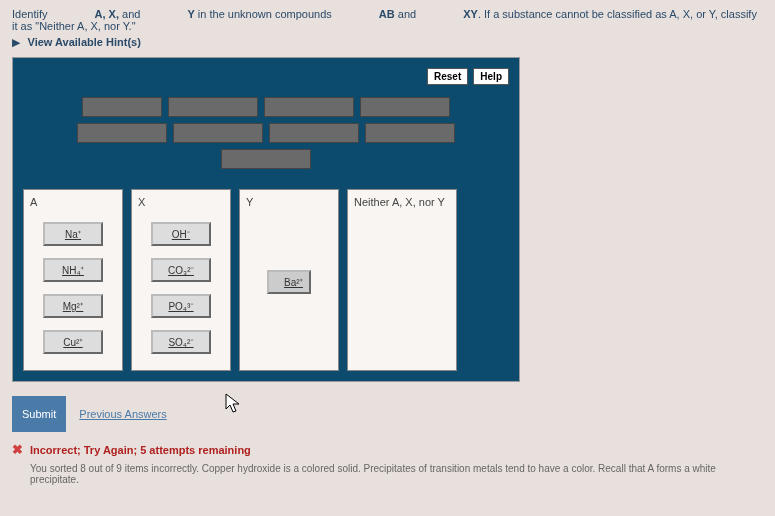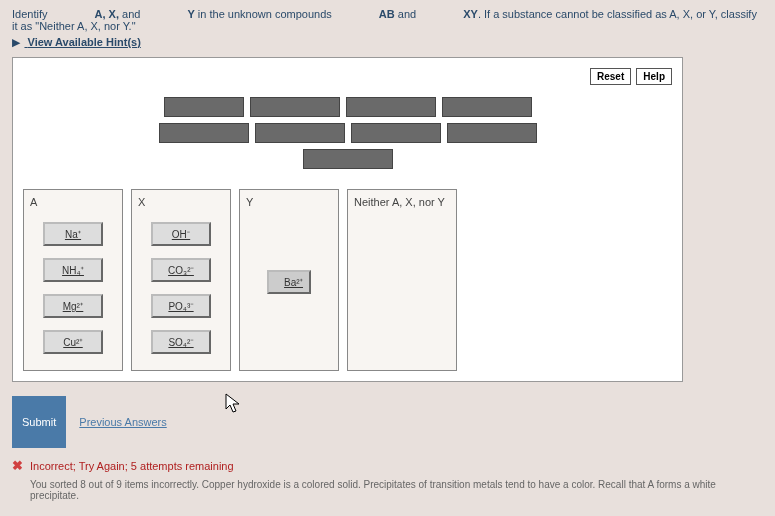--- a/index.html
+++ b/index.html
@@ -1,41 +1,41 @@
 <!DOCTYPE html>
 <html><head>
   <meta charset="utf-8">
   <style>
     * { box-sizing: border-box; margin: 0; padding: 0; }
     body { font-family: Arial, sans-serif; background: #e8e0dc; width: 775px; height: 516px; overflow: hidden; font-size: 11px; color: #333; }
     .container { padding: 8px 12px; }
     .instructions { font-size: 11px; color: #2a4a6a; margin-bottom: 4px; }
     .instructions b { font-weight: bold; margin-left: 44px; }
     .drag-instr { font-size: 11px; color: #2a4a6a; margin-bottom: 6px; }
-    .hint-row { font-size: 11px; color: #2a4a6a; margin-bottom: 8px; cursor: pointer; text-decoration: underline; }
+    .hint-row { font-size: 11px; color: #2a4a6a; margin-bottom: 8px; cursor: pointer; }
     .hint-caret { display: inline-block; margin-right: 4px; }
-    .workspace { border: 1px solid #999; background: #ffffff; width: 671px; padding: 10px; position: relative; }
+    .workspace { border: 1px solid #999; background: #0c4a6e; width: 508px; padding: 10px; position: relative; }
     .top-buttons { text-align: right; margin-bottom: 12px; }
     .top-btn { border: 1px solid #555; background: #fff; font-size: 10px; padding: 2px 6px; margin-left: 2px; cursor: pointer; font-weight: bold; }
     .pool { text-align: center; margin-bottom: 20px; }
     .pool-row { display: flex; justify-content: center; gap: 6px; margin-bottom: 6px; }
     .pool-item { width: 80px; height: 20px; background: #6a6a6a; border: 1px solid #444; }
     .pool-item.wide { width: 90px; }
     .bins { display: flex; gap: 8px; }
     .bin { border: 1px solid #888; background: #f8f5f2; width: 100px; min-height: 170px; padding: 4px; }
     .bin.wide { width: 110px; }
     .bin-header { font-size: 11px; text-align: left; color: #444; margin-bottom: 8px; padding: 2px; }
     .bin-header.center { text-align: left; }
     .chip { border: 2px outset #bbb; background: #ddd; font-size: 10px; padding: 3px 6px; margin: 12px auto; width: 60px; text-align: center; cursor: move; display: block; text-decoration: underline; }
     .chip.small { width: 44px; background: #ccc; text-align: right; }
     .submit-row { margin-top: 14px; }
-    .submit-btn { background: #4a7aa8; color: #fff; border: none; padding: 20px 10px; font-size: 11px; cursor: pointer; }
+    .submit-btn { background: #4a7aa8; color: #fff; border: none; padding: 12px 10px; font-size: 11px; cursor: pointer; }
     .prev-link { color: #4a7aa8; font-size: 11px; margin-left: 10px; text-decoration: underline; cursor: pointer; text-align: right; }
     .feedback { margin-top: 10px; font-size: 11px; }
-    .feedback-title { color: #b02020; font-weight: normal; }
+    .feedback-title { color: #b02020; font-weight: bold; }
     .feedback-x { color: #d04040; font-weight: bold; margin-right: 4px; font-size: 13px; }
     .feedback-body { color: #666; font-size: 10px; margin-left: 18px; margin-top: 6px; }
     .cursor-arrow { position: absolute; left: 212px; top: 335px; pointer-events: none; }
   </style>
 </head>
 <body>
 
 <div class="container">
   <div class="instructions">
     <span>Identify </span><b>A, X,</b><span> and </span><b>Y</b><span> in the unknown compounds </span><b>AB</b><span> and </span><b>XY</b><span>. If a substance cannot be classified as A, X, or Y, classify it as "Neither A, X, nor Y."</span>

